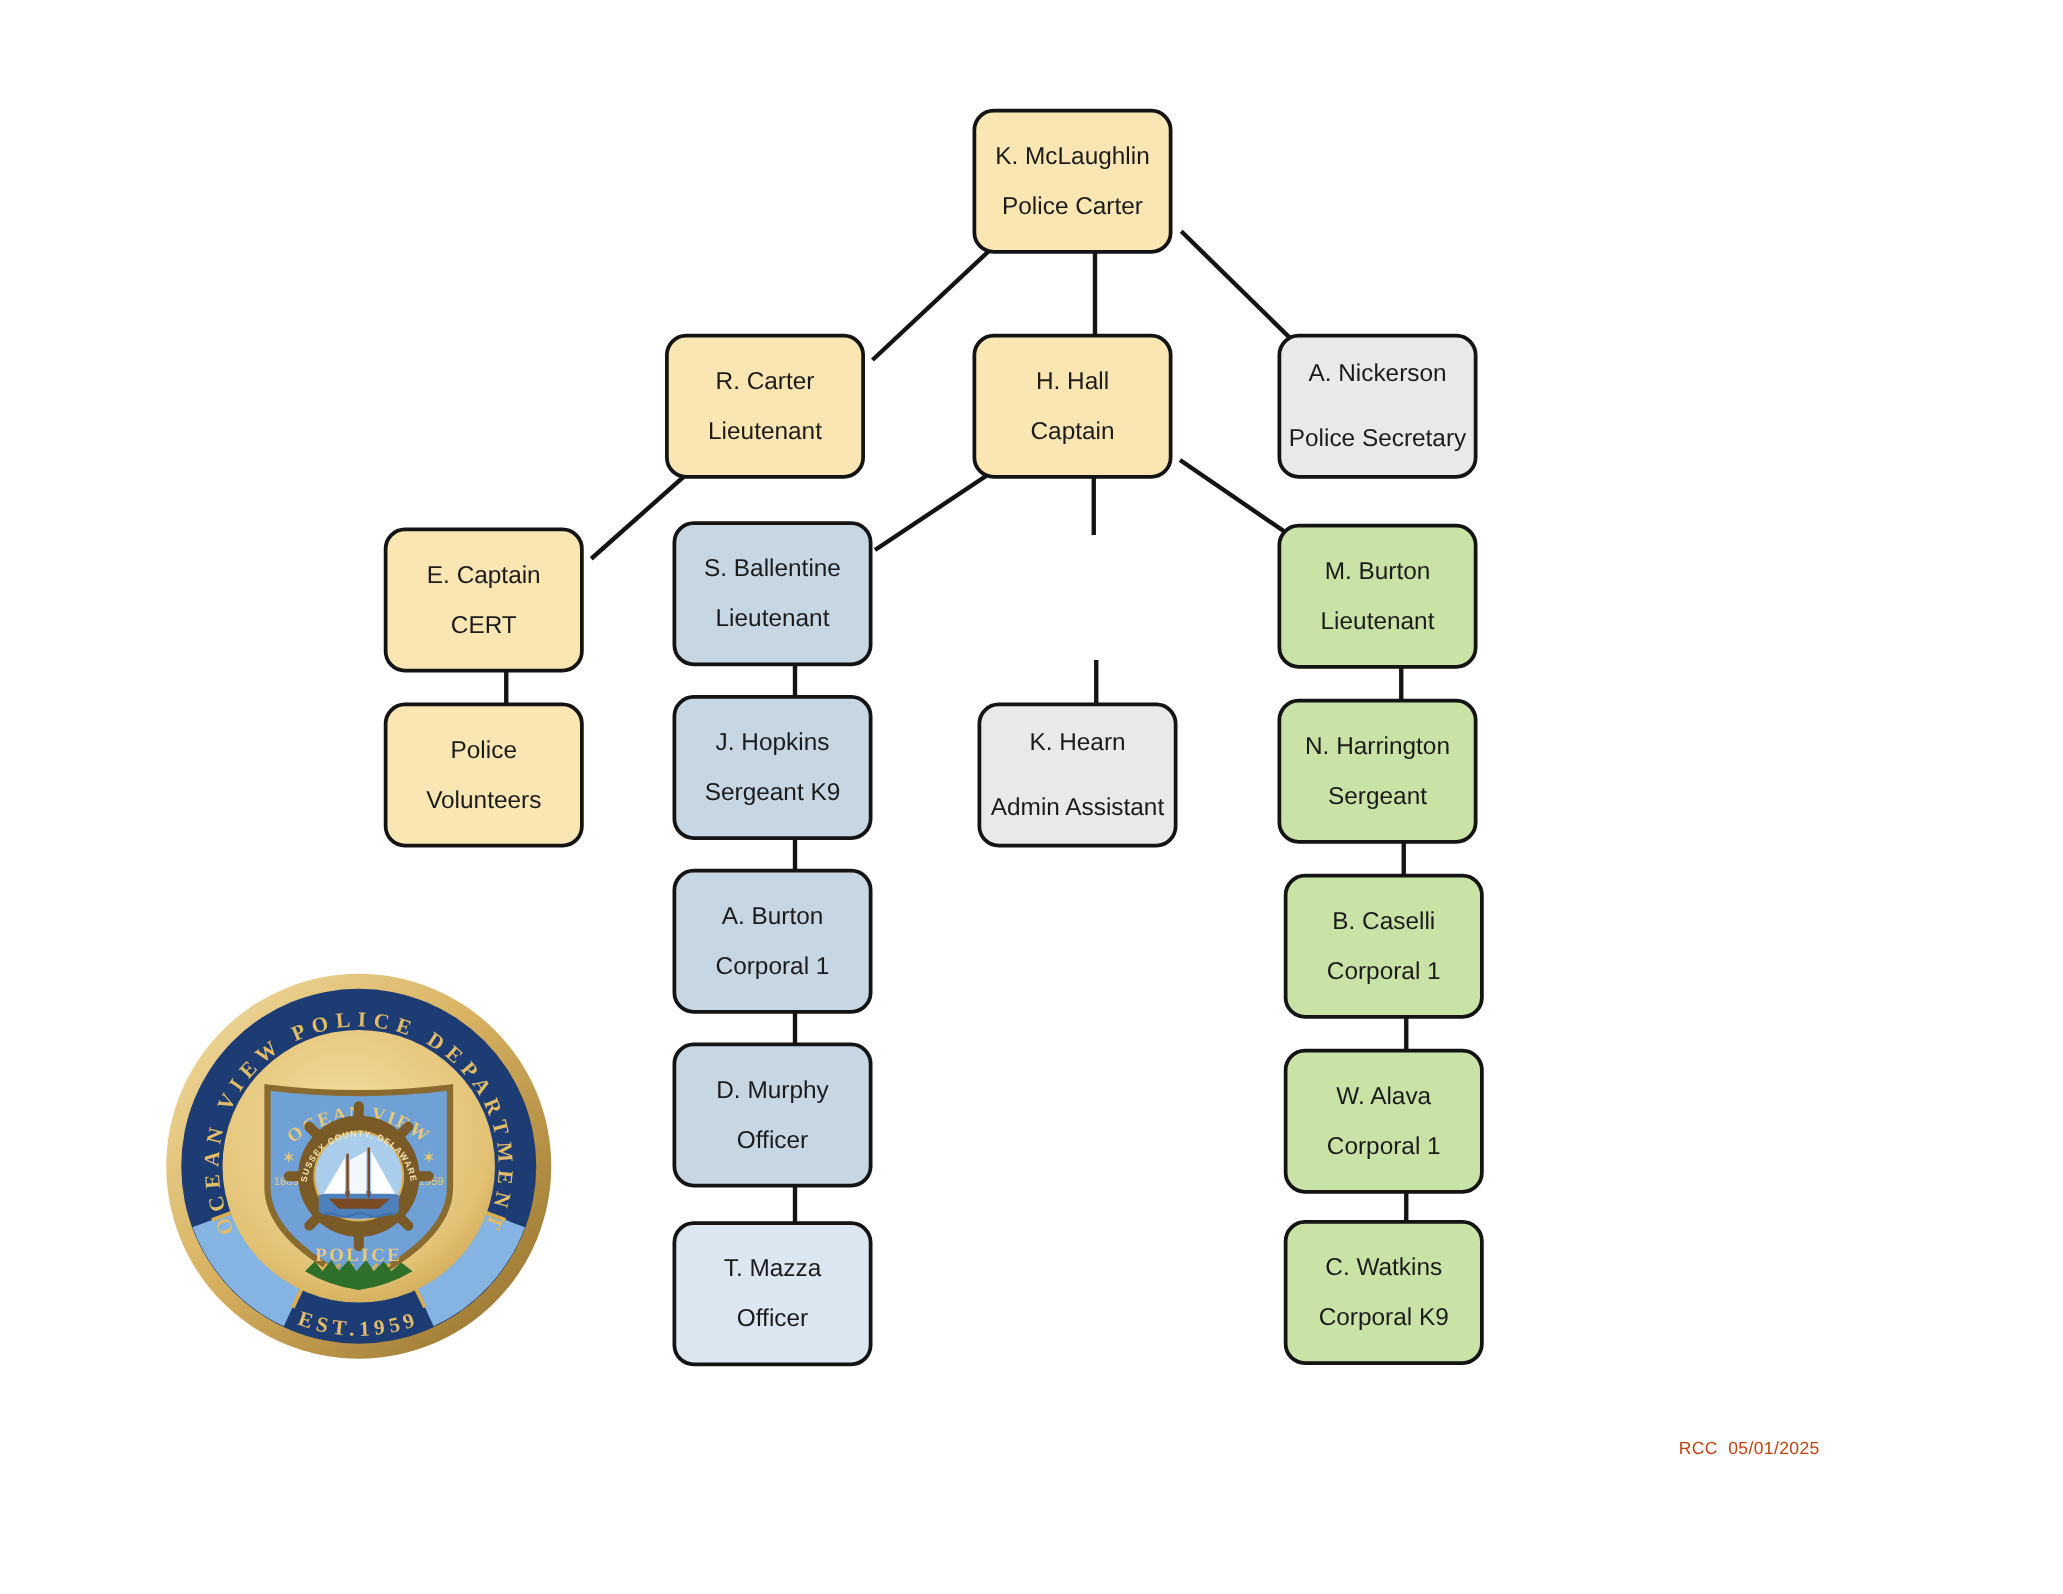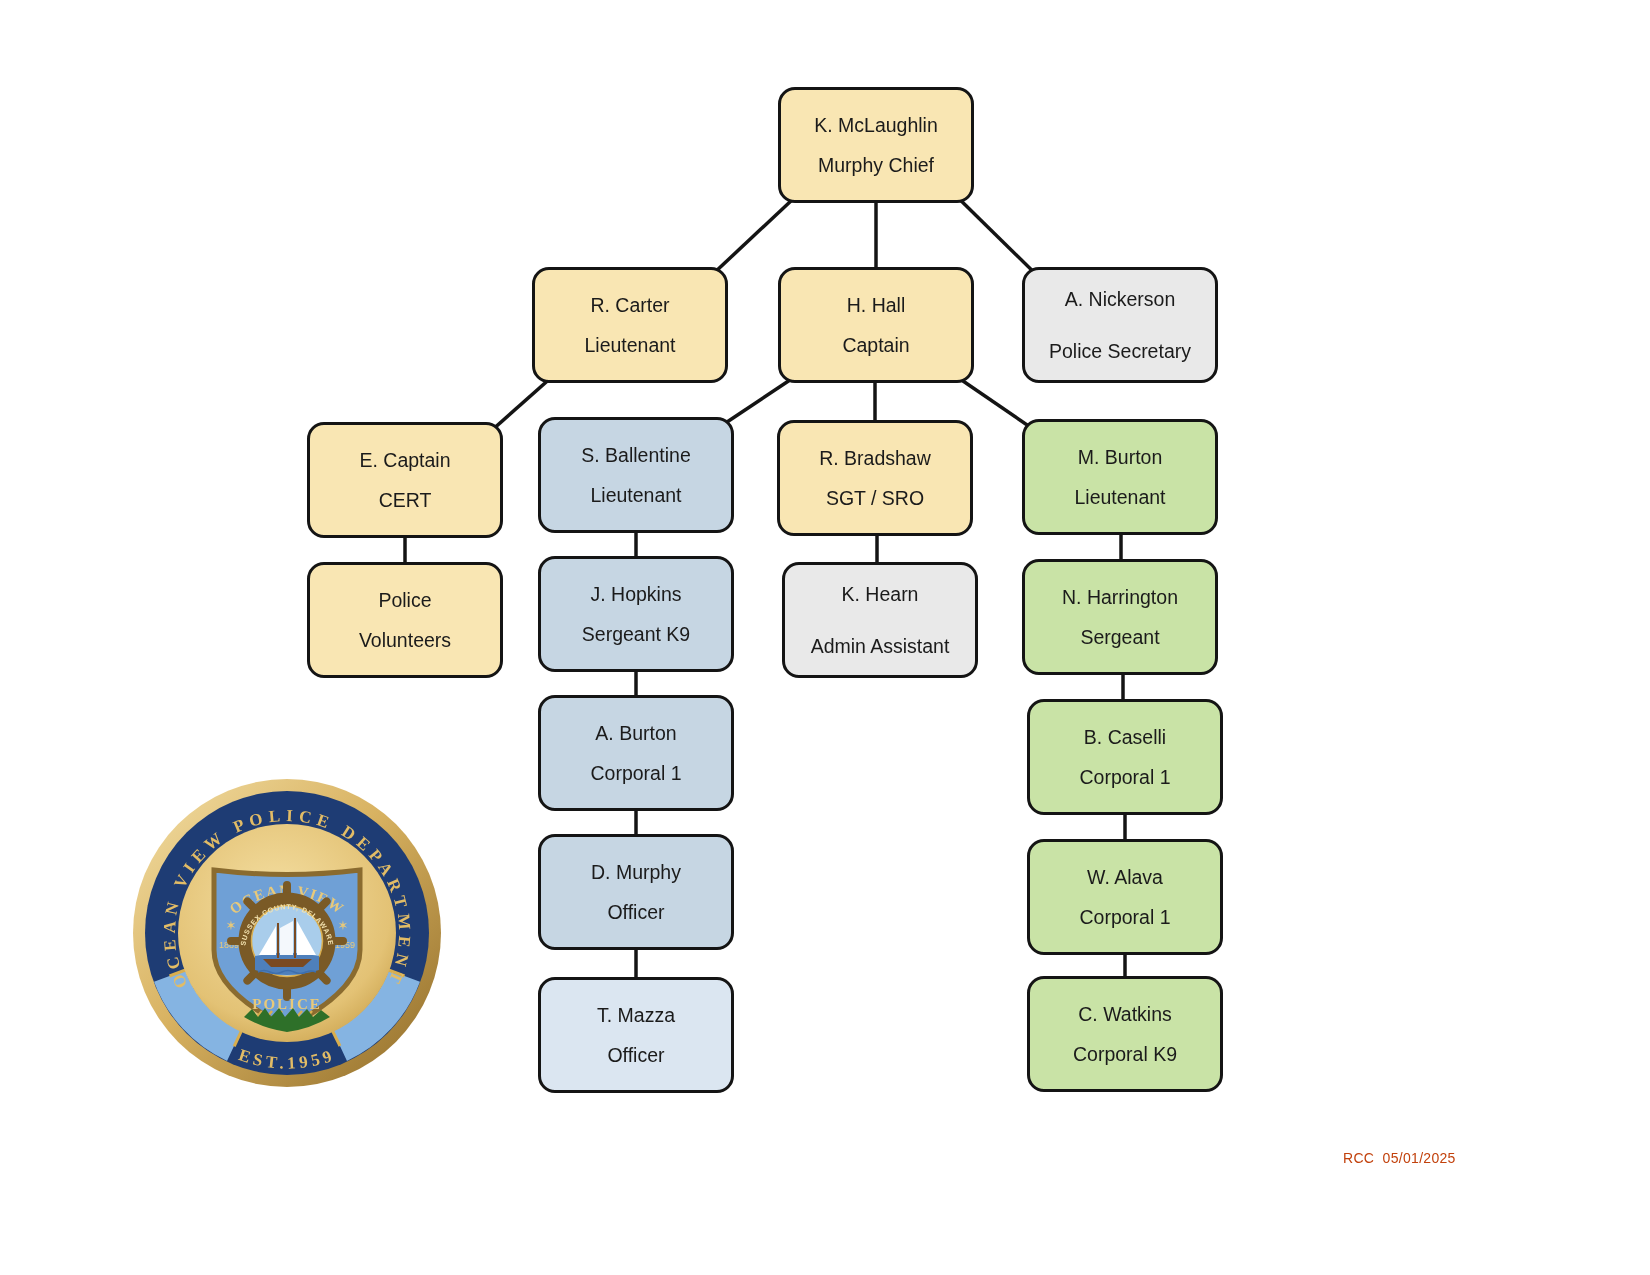--- a/index.html
+++ b/index.html
@@ -1,20 +1,20 @@
 <!DOCTYPE html>
 <html><head>
 <meta charset="utf-8">
 <style>
   html,body{margin:0;padding:0;background:#ffffff;}
   body{width:1650px;height:1275px;position:relative;font-family:"Liberation Sans","DejaVu Sans",sans-serif;overflow:hidden;}
   #stage{position:absolute;inset:0;width:1650px;height:1275px;}
   #connectors{position:absolute;left:0;top:0;z-index:1;}
   .node{
-    position:absolute;z-index:2;width:196px;height:116px;box-sizing:border-box;
+    position:absolute;z-index:2;width:160px;height:116px;box-sizing:border-box;
     border:3.5px solid #141414;border-radius:17px;
     display:flex;flex-direction:column;justify-content:space-evenly;align-items:center;
     text-align:center;font-size:19.5px;color:#1b1b1b;padding:6px 6px;
   }
   .c-tan{background:#F9E6B3;}
   .c-blue{background:#C6D6E3;}
   .c-ltblue{background:#DBE6F1;align-items:center;}
   .c-green{background:#C9E3A6;}
   .c-gray{background:#E9E9E9;gap:18px;}
   .nm,.tl{line-height:1.15;}
@@ -46,21 +46,21 @@
       <line x1="877" y1="528" x2="877" y2="570"></line>
       <line x1="1121" y1="527" x2="1121" y2="567"></line>
       <line x1="1123" y1="667" x2="1123" y2="707"></line>
       <line x1="1125" y1="807" x2="1125" y2="847"></line>
       <line x1="1125" y1="947" x2="1125" y2="984"></line>
     </g>
   </svg>
 
   <div class="node c-tan" style="left:778px;top:87px">
     <div class="nm">K. McLaughlin</div>
-    <div class="tl">Murphy Chief</div>
+    <div class="tl">Police Carter</div>
   </div>
 
   <div class="node c-tan" style="left:532px;top:267px">
     <div class="nm">R. Carter</div>
     <div class="tl">Lieutenant</div>
   </div>
 
   <div class="node c-tan" style="left:778px;top:267px">
     <div class="nm">H. Hall</div>
     <div class="tl">Captain</div>
@@ -74,24 +74,20 @@
   <div class="node c-tan" style="left:307px;top:422px">
     <div class="nm">E. Captain</div>
     <div class="tl">CERT</div>
   </div>
 
   <div class="node c-blue" style="left:538px;top:417px">
     <div class="nm">S. Ballentine</div>
     <div class="tl">Lieutenant</div>
   </div>
 
-  <div class="node c-tan" style="left:777px;top:420px">
-    <div class="nm">R. Bradshaw</div>
-    <div class="tl">SGT / SRO</div>
-  </div>
 
   <div class="node c-green" style="left:1022px;top:419px">
     <div class="nm">M. Burton</div>
     <div class="tl">Lieutenant</div>
   </div>
 
   <div class="node c-tan" style="left:307px;top:562px">
     <div class="nm">Police</div>
     <div class="tl">Volunteers</div>
   </div>

